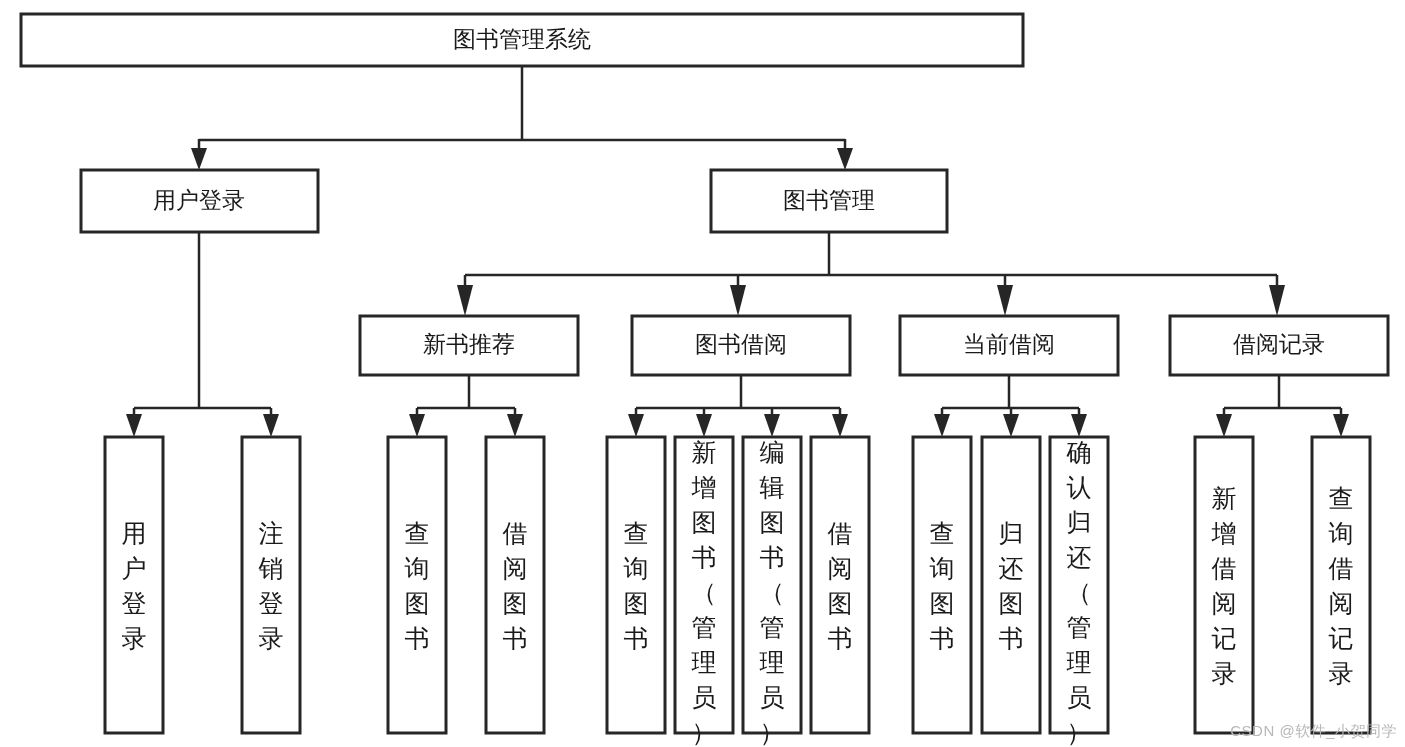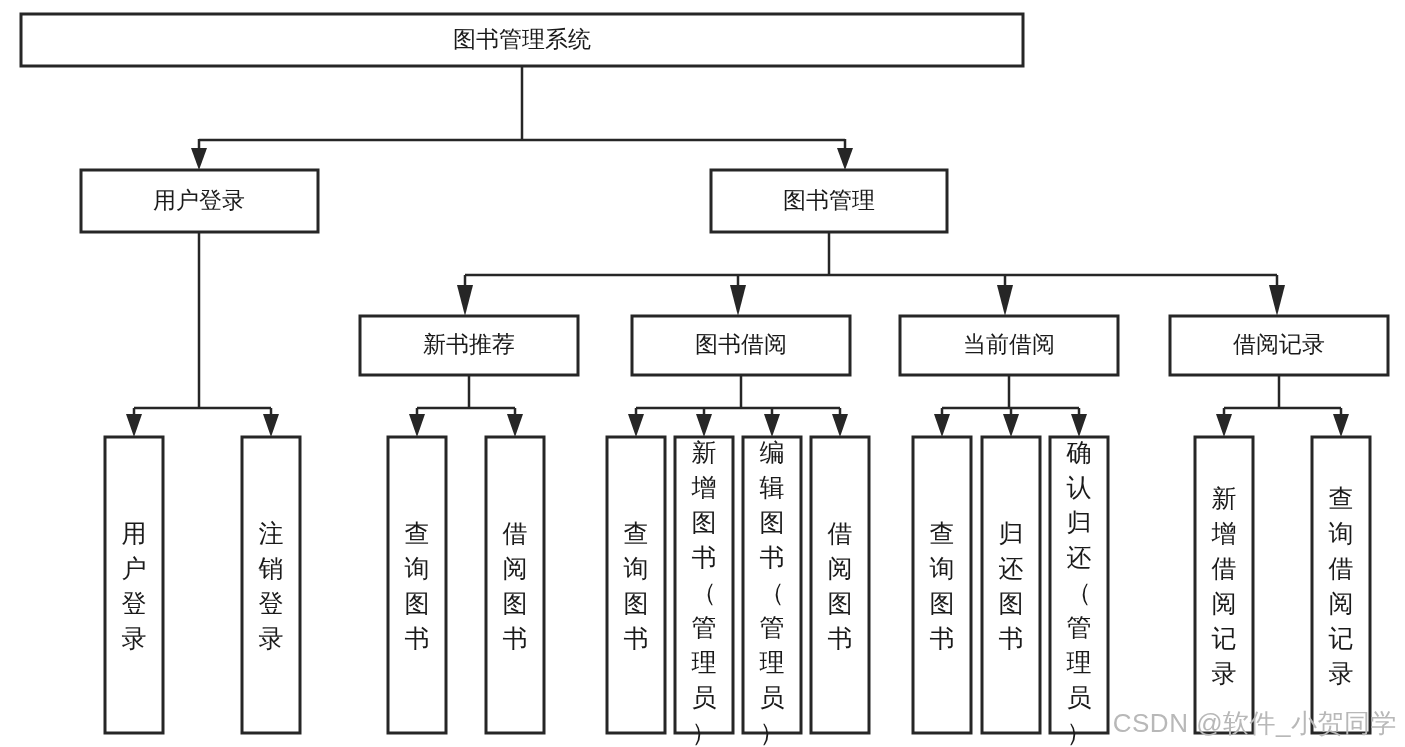--- a/index.html
+++ b/index.html
@@ -49,21 +49,21 @@
   }
   .arrow-head {
     fill: #262626;
     stroke: none;
   }
   .watermark {
     position: absolute;
     right: 8px;
     bottom: 6px;
     font-family: "Liberation Sans", "DejaVu Sans", sans-serif;
-    font-size: 26px;
+    font-size: 15px;
     color: #b8b8b8;
     white-space: nowrap;
     letter-spacing: 0.5px;
   }
 </style>
 </head>
 <body>
 
 <div id="diagram-root">
 

